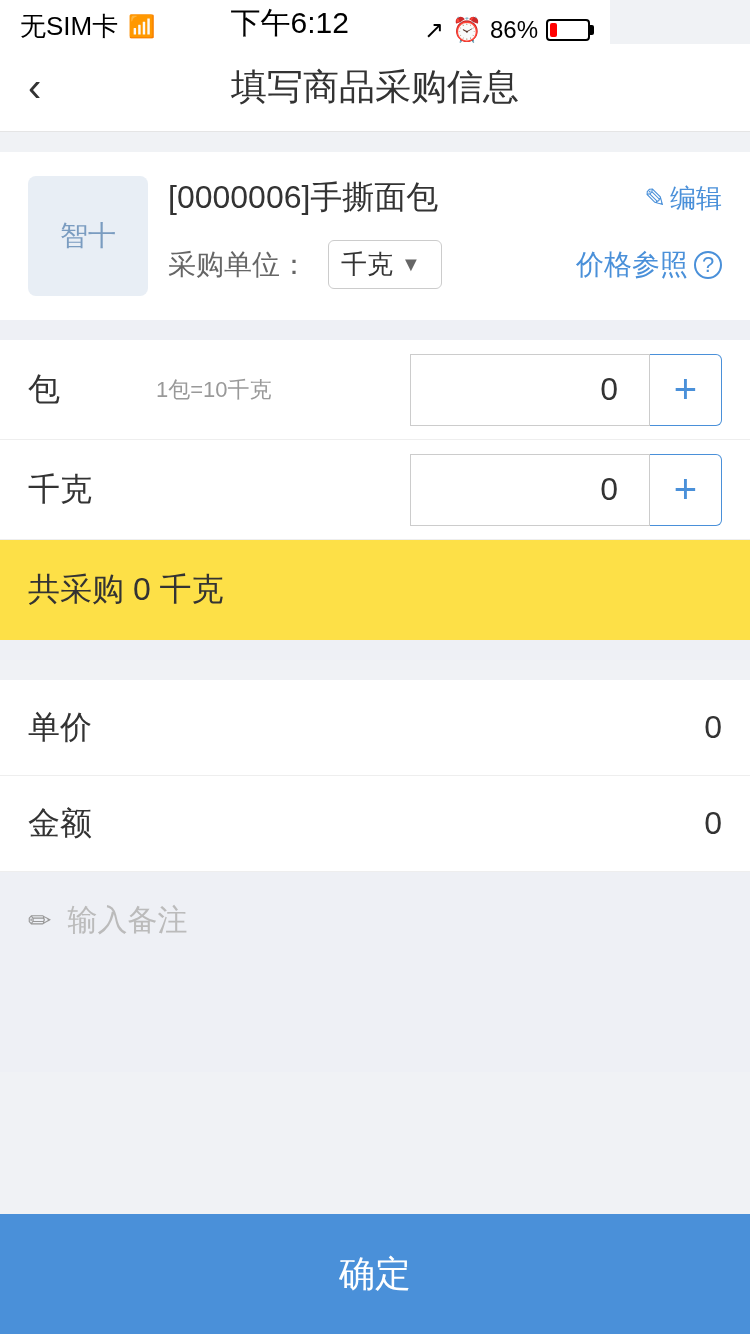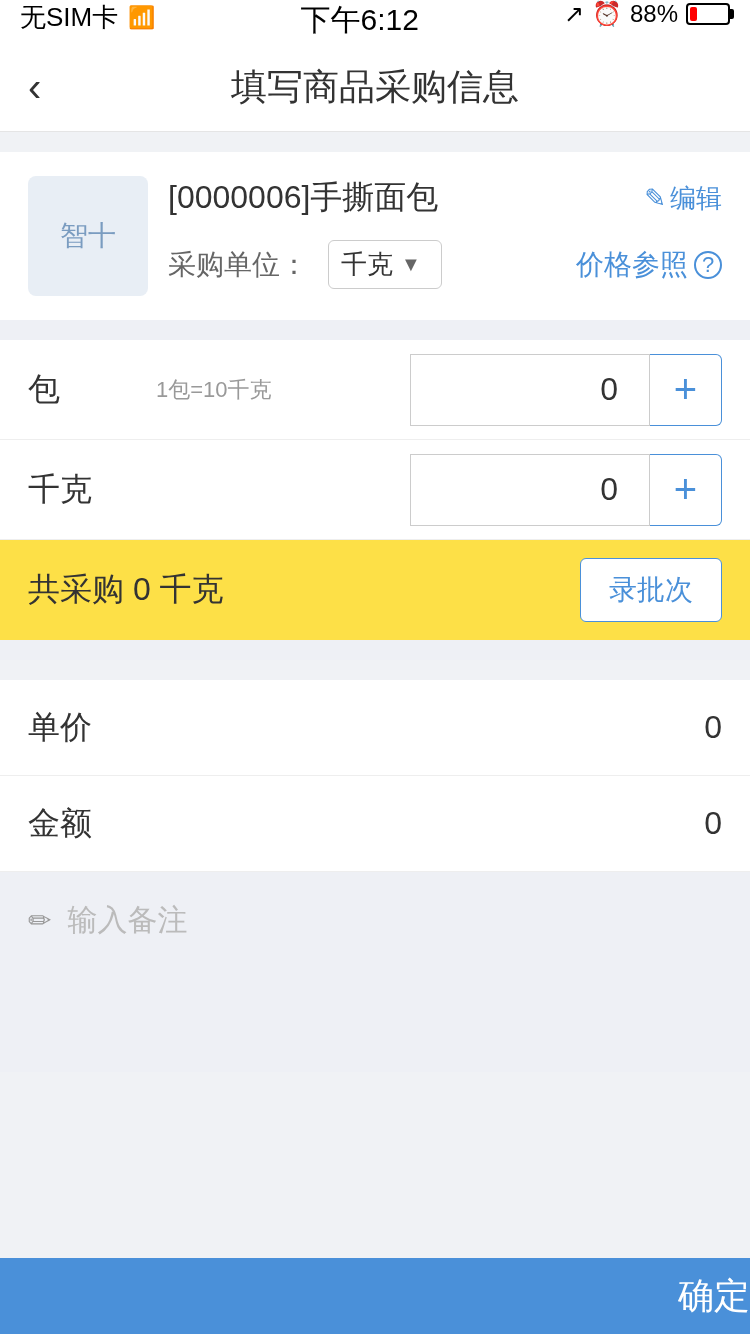--- a/index.html
+++ b/index.html
@@ -7,25 +7,25 @@
     body {
       width: 750px;
       min-height: 1334px;
       font-family: -apple-system, "PingFang SC", "Helvetica Neue", sans-serif;
       background: #f0f2f5;
       font-size: 32px;
     }
 
     
     .status-bar {
-      width: 750px;
+      width: 610px;
       height: 44px;
       background: #fff;
       display: flex;
-      align-items: flex-start;
+      align-items: flex-end;
       justify-content: space-between;
       padding: 0 20px;
       font-size: 26px;
       color: #000;
     }
     .status-left { display: flex; align-items: center; gap: 10px; }
     .status-center { font-size: 30px; font-weight: 500; }
     .status-right { display: flex; align-items: center; gap: 8px; font-size: 24px; }
     .battery-icon {
       width: 44px; height: 22px; border: 2px solid #000; border-radius: 4px; position: relative; display: inline-flex; align-items: center; padding: 2px;
@@ -252,25 +252,25 @@
       font-size: 30px;
       color: #bbb;
     }
 
     
     .confirm-btn-wrap {
       position: fixed;
       bottom: 0;
       left: 0;
       width: 750px;
-      height: 76px;
+      height: 120px;
       background: #4a90d9;
       display: flex;
       align-items: center;
-      justify-content: flex-end;
+      justify-content: center;
       cursor: pointer;
     }
     .confirm-btn-text {
       font-size: 36px;
       color: #fff;
       font-weight: 500;
     }
 
     .wifi-icon { font-size: 22px; }
   </style>
@@ -279,21 +279,21 @@
 
 <div class="status-bar">
   <div class="status-left">
     <span>无SIM卡</span>
     <span class="wifi-icon">📶</span>
   </div>
   <div class="status-center">下午6:12</div>
   <div class="status-right">
     <span>↗</span>
     <span>⏰</span>
-    <span>88%</span>
+    <span>86%</span>
     <div class="battery-icon">
       <div class="battery-fill"></div>
     </div>
   </div>
 </div>
 
 <div class="nav-bar">
   <span class="nav-back">‹</span>
   <span class="nav-title">填写商品采购信息</span>
 </div>
@@ -350,21 +350,20 @@
   </div>
 
   <div class="total-row">
     <span class="total-text">
       <span>共采购</span>
       <span> </span>
       <span>0</span>
       <span> </span>
       <span>千克</span>
     </span>
-    <button class="batch-btn">录批次</button>
   </div>
 </div>
 
 <div class="section-divider"></div>
 
 <div class="price-section">
   <div class="price-row">
     <span class="price-row-label">单价</span>
     <span class="price-row-value">0</span>
   </div>

